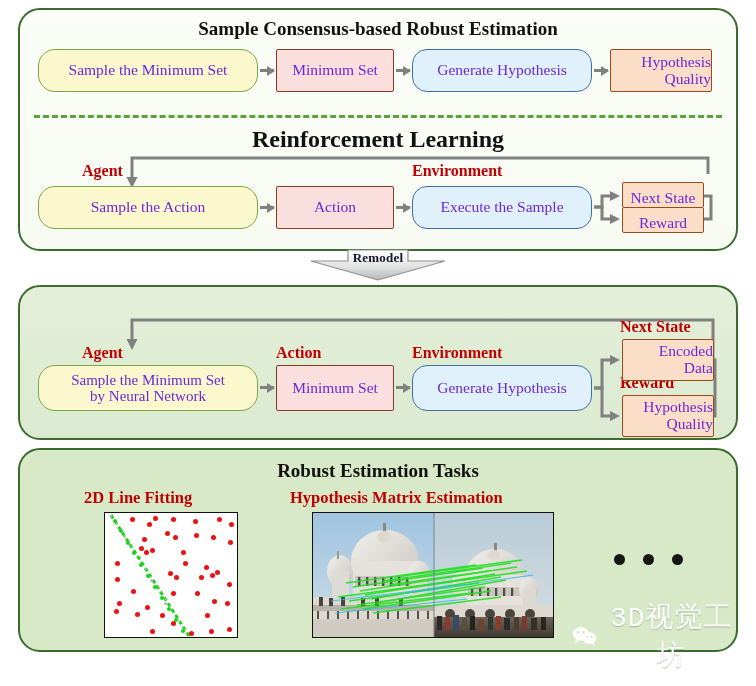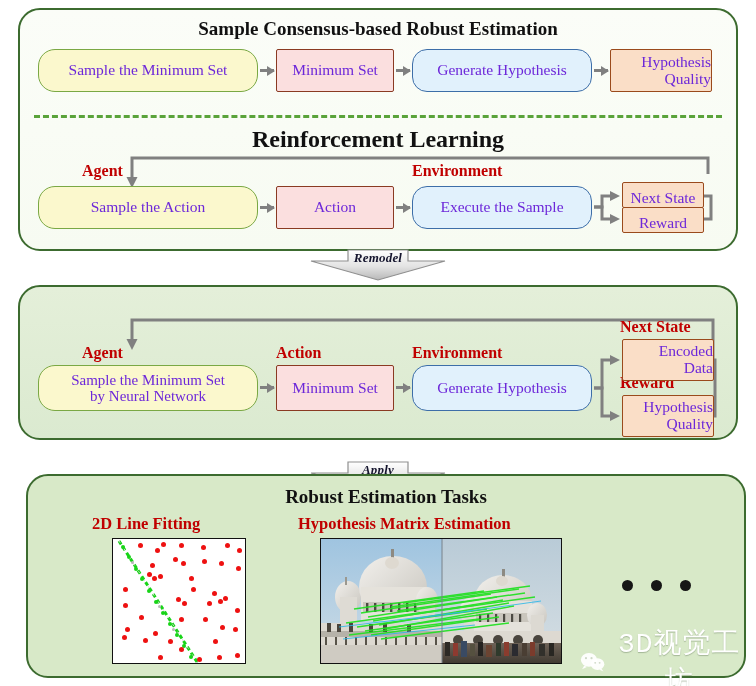--- a/index.html
+++ b/index.html
@@ -5,22 +5,22 @@
   html,body{margin:0;padding:0;background:#ffffff;}
   body{width:756px;height:686px;font-family:"Liberation Serif",serif;position:relative;overflow:hidden;}
   .stage{position:relative;width:756px;height:686px;}
 
   
   .panel{position:absolute;box-sizing:border-box;border:2.5px solid #3c6b2f;border-radius:22px;}
   #panel-top{left:18px;top:8px;width:720px;height:243px;
        background:linear-gradient(180deg,#fbfdf8 0%,#f7fbf2 100%);}
   #panel-rlsac{left:18px;top:285px;width:720px;height:155px;
        background:linear-gradient(180deg,#e4efd9 0%,#dbead0 100%);}
-  #panel-tasks{left:18px;top:474px;width:720px;height:204px;
-       background:#d8e9c8;margin-left:8px;}
+  #panel-tasks{left:18px;top:448px;width:720px;height:204px;
+       background:#d8e9c8;}
 
   .sec-title{position:absolute;width:100%;text-align:center;
        font-weight:bold;color:#111;font-family:"Liberation Serif",serif;}
 
   
   .divider{position:absolute;left:14px;right:14px;height:0;
        border-top:3px dashed #5aa33a;}
 
   
   .blk{position:absolute;box-sizing:border-box;display:flex;
@@ -37,21 +37,21 @@
   
   .arrow-r{position:absolute;height:3px;background:#808080;}
   .arrow-r:after{content:"";position:absolute;right:-1px;top:-3.5px;
        border-left:8px solid #808080;border-top:5px solid transparent;
        border-bottom:5px solid transparent;}
 
   
   .loopsvg{position:absolute;left:0;top:0;overflow:visible;}
 
   
-  .bigarrow{position:absolute;font-style:italic;}
+  .bigarrow{position:absolute;}
   .bigarrow .lbl{position:absolute;width:100%;text-align:center;
        font-weight:bold;color:#15152e;font-family:"Liberation Serif",serif;
        font-size:13px;top:2px;letter-spacing:.2px;}
 
   
   .figbox{position:absolute;box-sizing:border-box;border:1.5px solid #111;}
   .scatter{background:#ffffff;}
   .dot{position:absolute;border-radius:50%;background:#ee1111;}
   .gdot{position:absolute;border-radius:50%;background:#18d418;}
   .graydot{position:absolute;border-radius:50%;background:#b9b9b9;}

